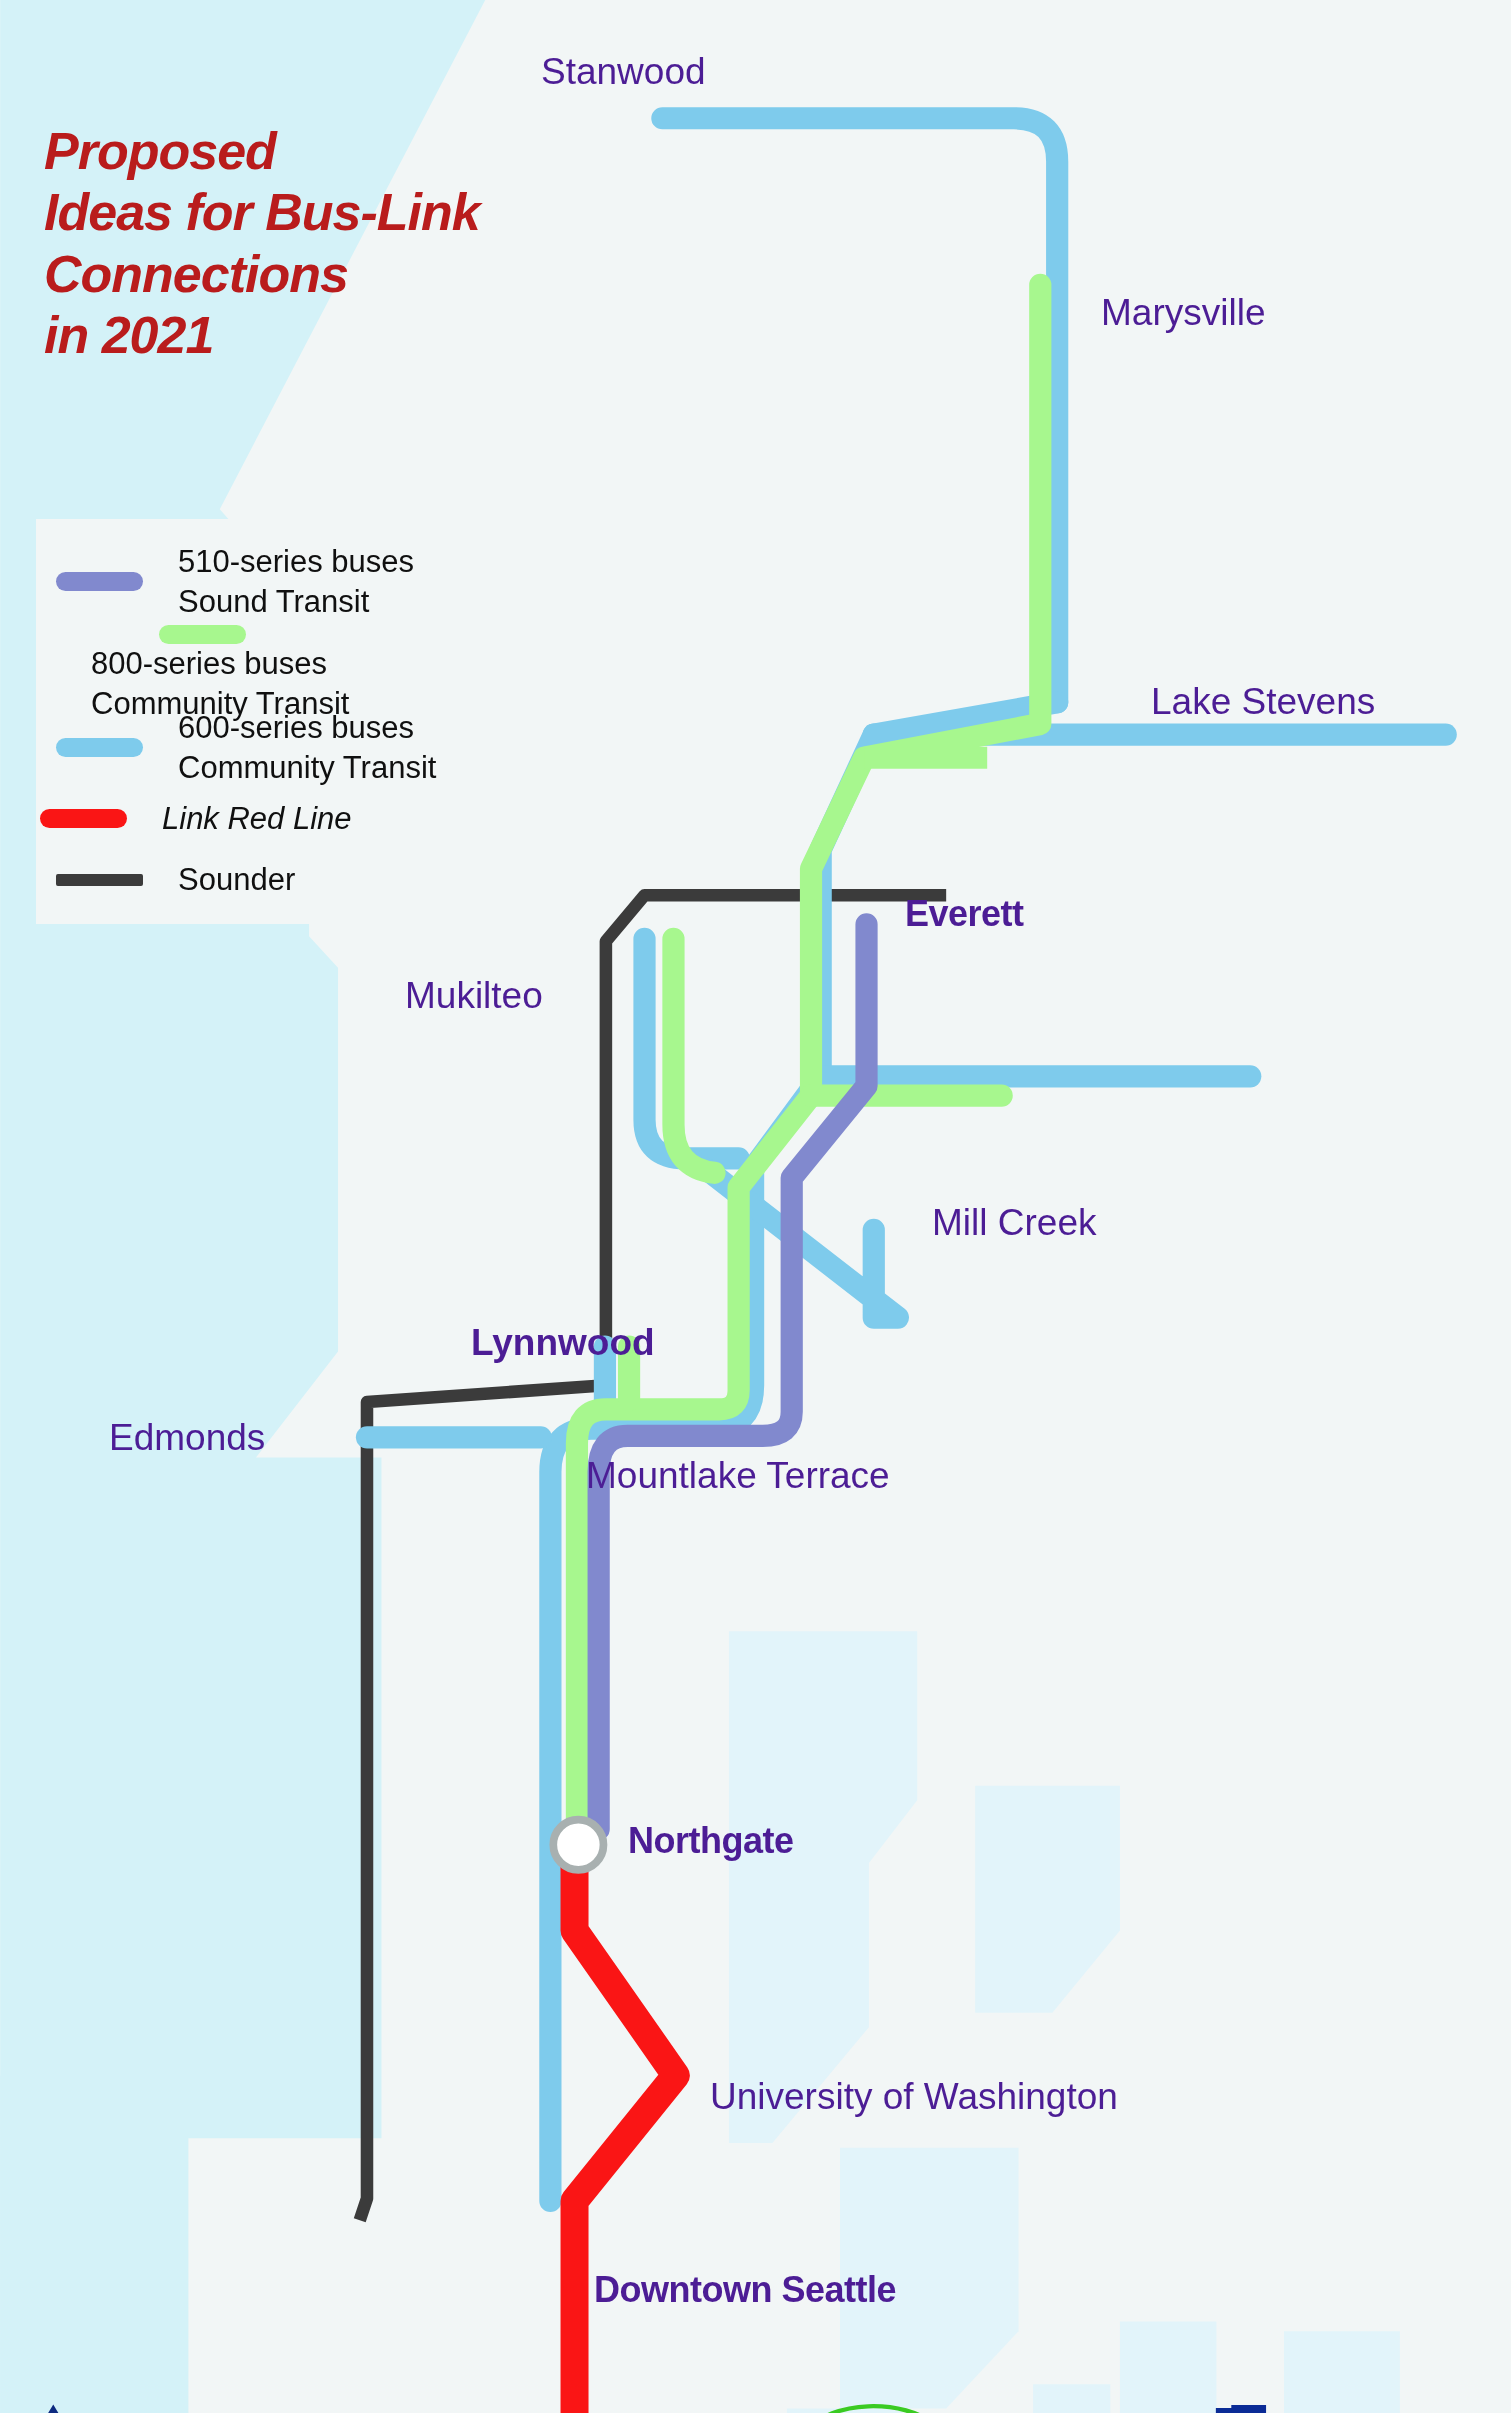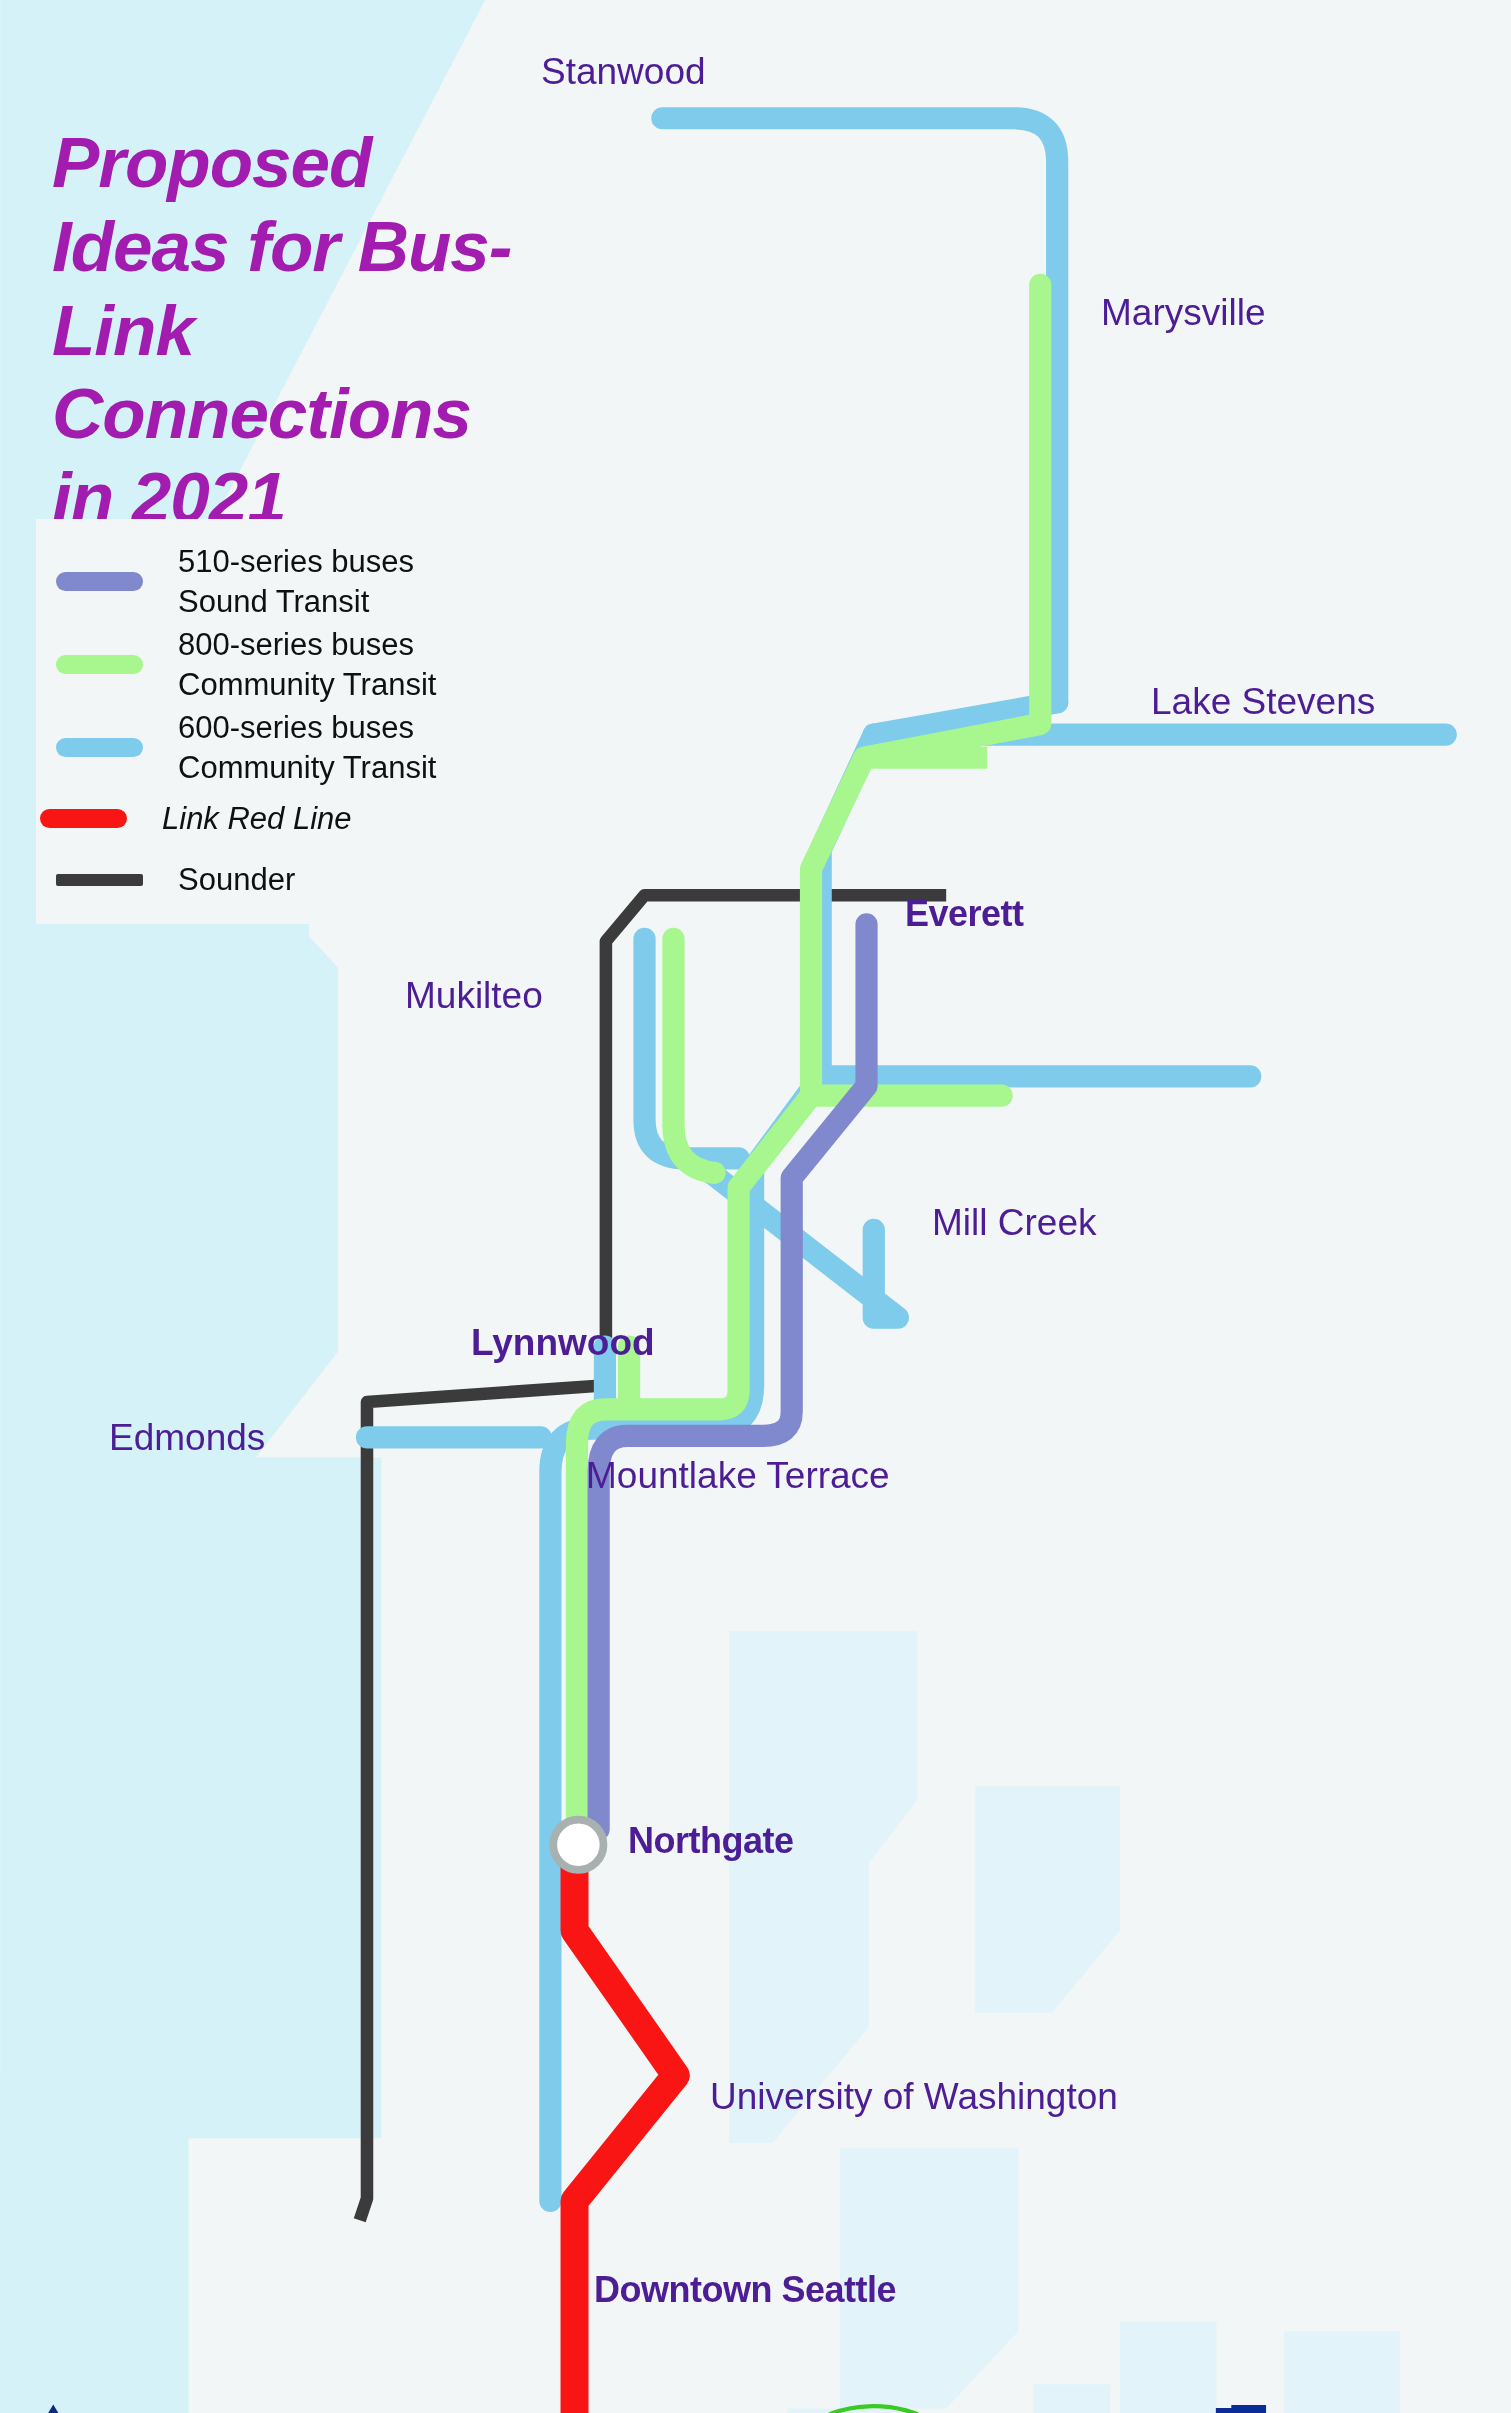--- a/index.html
+++ b/index.html
@@ -2,23 +2,23 @@
 <html style="font-size:7.7px"><head>
 <meta charset="utf-8">
 <style>
   html,body{margin:0;padding:0;background:#F2F6F6;}
   body{font-family:"Liberation Sans", sans-serif;}
   #stage{position:relative;width:1512px;height:2518px;overflow:hidden;background:#F2F6F6;}
   #map{position:absolute;top:0;left:0;width:1512px;height:2518px;}
 
   
   #title{
-    position:absolute;left:52px;top:121px;width:531px;
-    font-style:italic;font-weight:bold;font-size:71px;line-height:1.18;
-    letter-spacing:-1px;color:#a21caf;white-space:pre-line;
+    position:absolute;left:44px;top:121px;width:531px;
+    font-style:italic;font-weight:bold;font-size:52px;line-height:1.18;
+    letter-spacing:-1px;color:#b91c1c;white-space:pre-line;
   }
 
   
   #legend{
     position:absolute;left:36px;top:519px;width:531px;height:405px;
     background:#F2F6F6;
   }
   .leg-row{position:absolute;display:flex;align-items:center;}
   .leg-swatch{width:87px;height:19.3px;border-radius:9.7px;flex:0 0 auto;}
   .leg-swatch.thin{height:11.6px;border-radius:1.9px;}
@@ -113,21 +113,21 @@
 in 2021</div>
 
   <div id="legend">
 
     <div class="leg-row" style="left:20px;top:23px;">
       <span class="leg-swatch" style="background:#8189CE"></span>
       <span class="leg-text">510-series buses
 Sound Transit</span>
     </div>
 
-    <div class="leg-row" style="left:20px;top:106px;">
+    <div class="leg-row" style="left:20px;top:106px;flex-direction:column;">
       <span class="leg-swatch" style="background:#A7F78E"></span>
       <span class="leg-text">800-series buses
 Community Transit</span>
     </div>
 
     <div class="leg-row" style="left:20px;top:189px;">
       <span class="leg-swatch" style="background:#7ECBEC"></span>
       <span class="leg-text">600-series buses
 Community Transit</span>
     </div>

